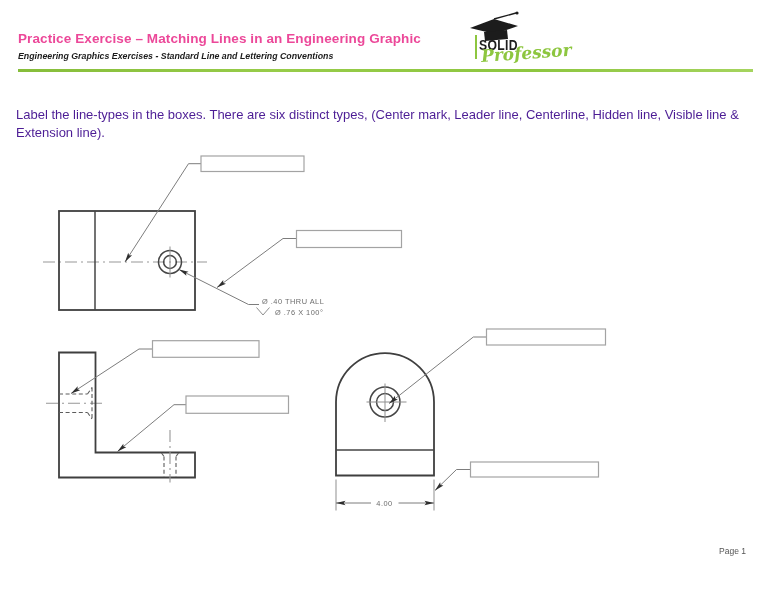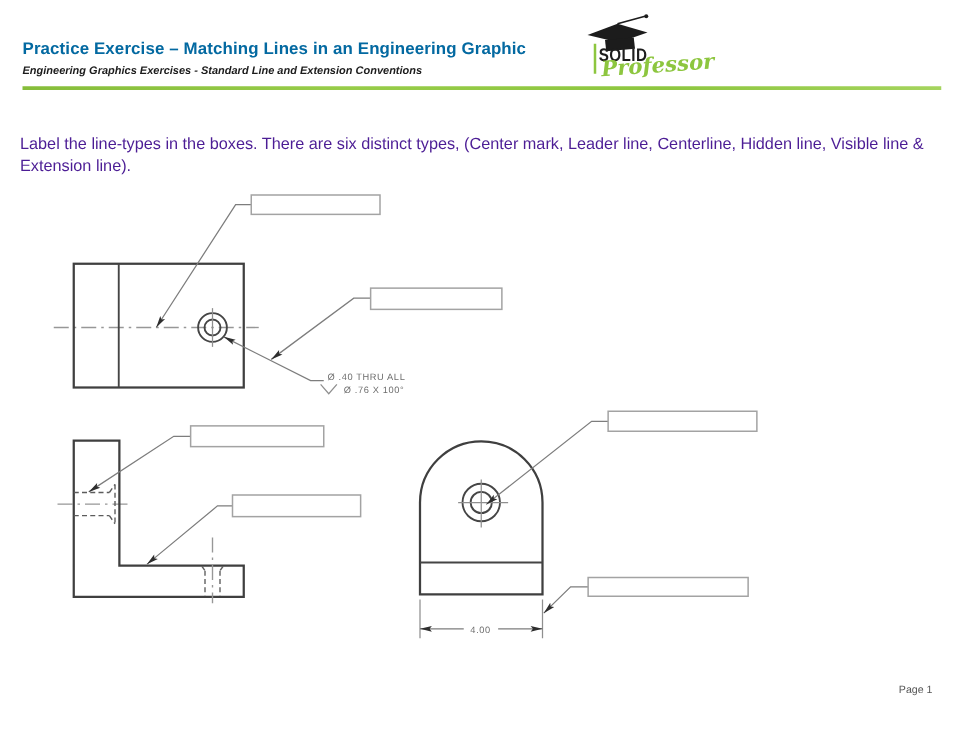--- a/index.html
+++ b/index.html
@@ -1,19 +1,19 @@
 <!DOCTYPE html>
 <html><head>
 <meta charset="utf-8">
 <style>
   html,body{margin:0;padding:0;background:#ffffff;}
   body{width:768px;height:593px;position:relative;overflow:hidden;
        font-family:"Liberation Sans", sans-serif;color:#222;}
   .page-title{position:absolute;left:18px;top:31px;font-size:13.5px;font-weight:bold;
-       color:#0369a1;letter-spacing:.1px;}
+       color:#ec4899;letter-spacing:.1px;}
   .page-subtitle{position:absolute;left:18px;top:51px;font-size:8.8px;font-weight:bold;
        font-style:italic;color:#1c1c1c;}
   .green-rule{position:absolute;left:18px;top:69px;width:735px;height:3px;
        background:linear-gradient(90deg,#86bd3a,#97cc49 35%,#8dc63f 70%,#a5d45e);}
   .logo{position:absolute;left:464px;top:5px;width:108px;height:64px;text-decoration:underline;}
   .logo-solid{position:absolute;left:15px;top:32px;font-size:14.5px;font-weight:bold;
        color:#1d1d1d;letter-spacing:.4px;transform:scaleX(.84);transform-origin:left;}
   .logo-prof{position:absolute;left:17px;top:41px;font-size:17px;font-style:italic;
        font-weight:bold;font-family:"DejaVu Serif", serif;color:#8dc63f;
        transform:rotate(-4deg);transform-origin:left;}
@@ -28,21 +28,21 @@
   .thin{stroke:#8f8f8f;stroke-width:1;fill:none;}
   .ldr{stroke:#7d7d7d;stroke-width:1;fill:none;}
   .abox{fill:#ffffff;stroke:#a3a3a3;stroke-width:1.2;}
   .ctext{font-family:"Liberation Sans", sans-serif;font-size:7.4px;fill:#6d6d6d;
        letter-spacing:.5px;}
 </style>
 </head>
 <body>
 
 <div class="page-title">Practice Exercise – Matching Lines in an Engineering Graphic</div>
-<div class="page-subtitle">Engineering Graphics Exercises - Standard Line and Extension Conventions</div>
+<div class="page-subtitle">Engineering Graphics Exercises - Standard Line and Lettering Conventions</div>
 <div class="green-rule"></div>
 
 <div class="logo">
   <svg width="108" height="64" viewBox="0 0 108 64">
     <polygon points="6,23 30,14 54,21 31,29" fill="#1c1c1c"></polygon>
     <polygon points="20,27 43,25 44,34 21,36" fill="#1c1c1c"></polygon>
     <path d="M30,14 L52,8" stroke="#1c1c1c" stroke-width="1.4" fill="none"></path>
     <circle cx="53" cy="8" r="1.6" fill="#1c1c1c"></circle>
     <rect x="11" y="30" width="2" height="24" fill="#8dc63f"></rect>
   </svg>

